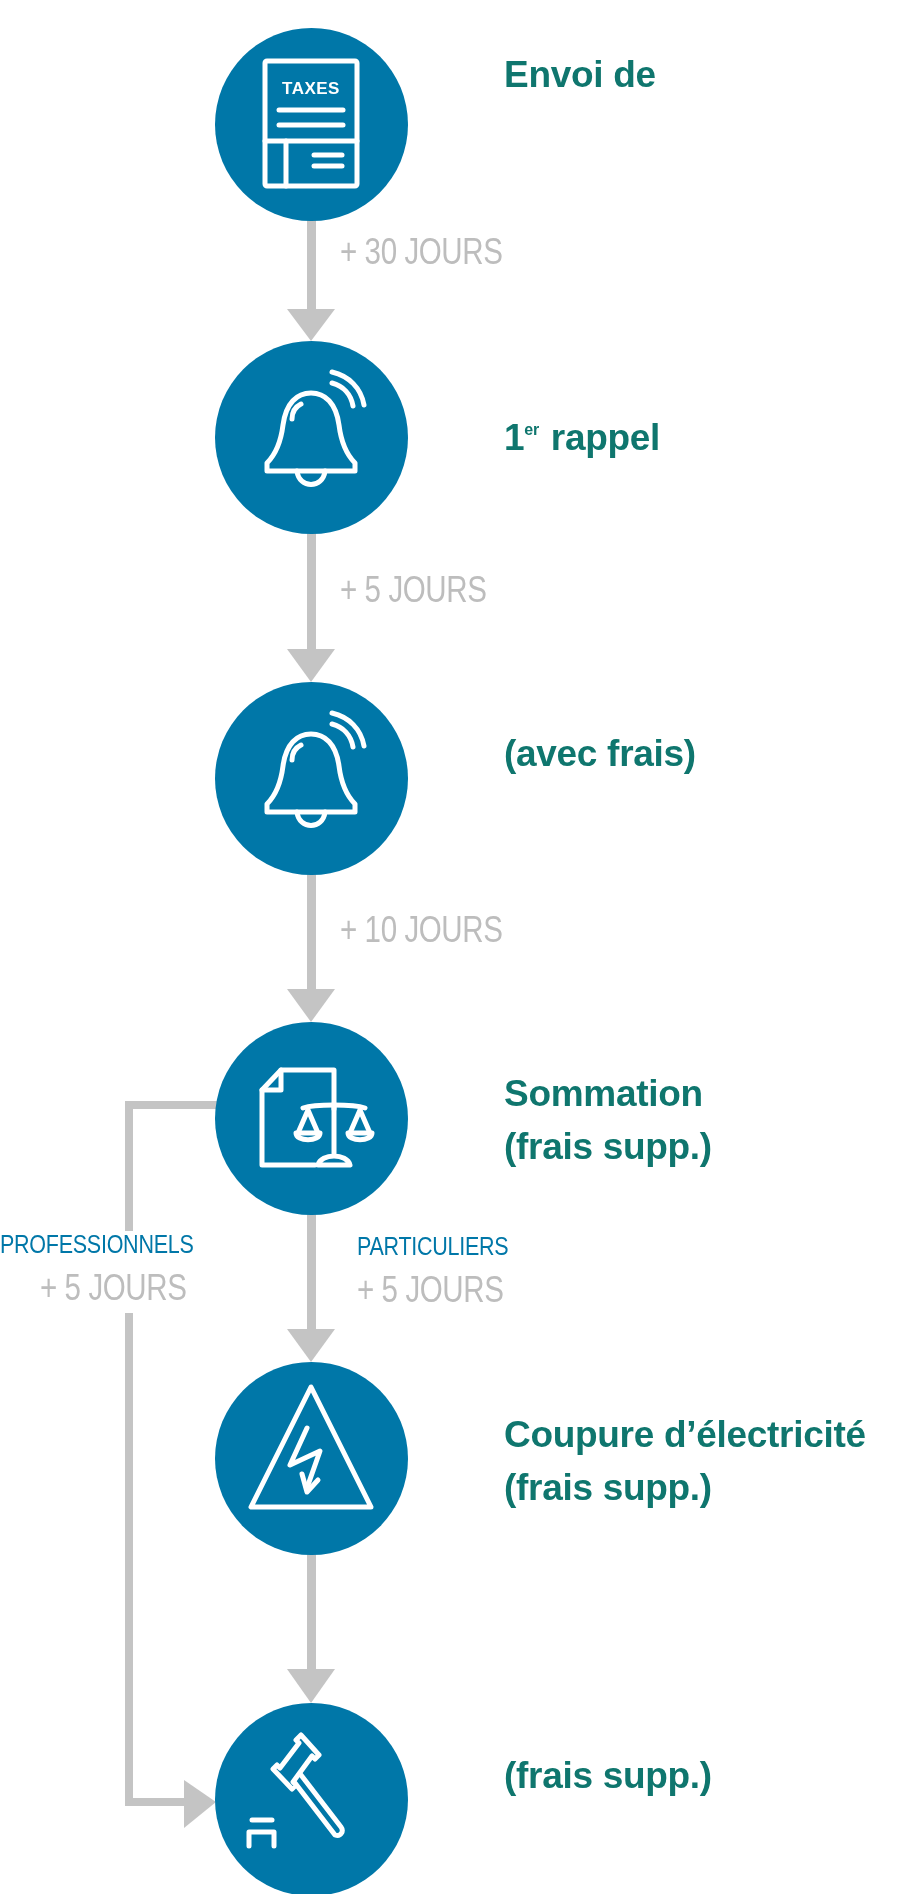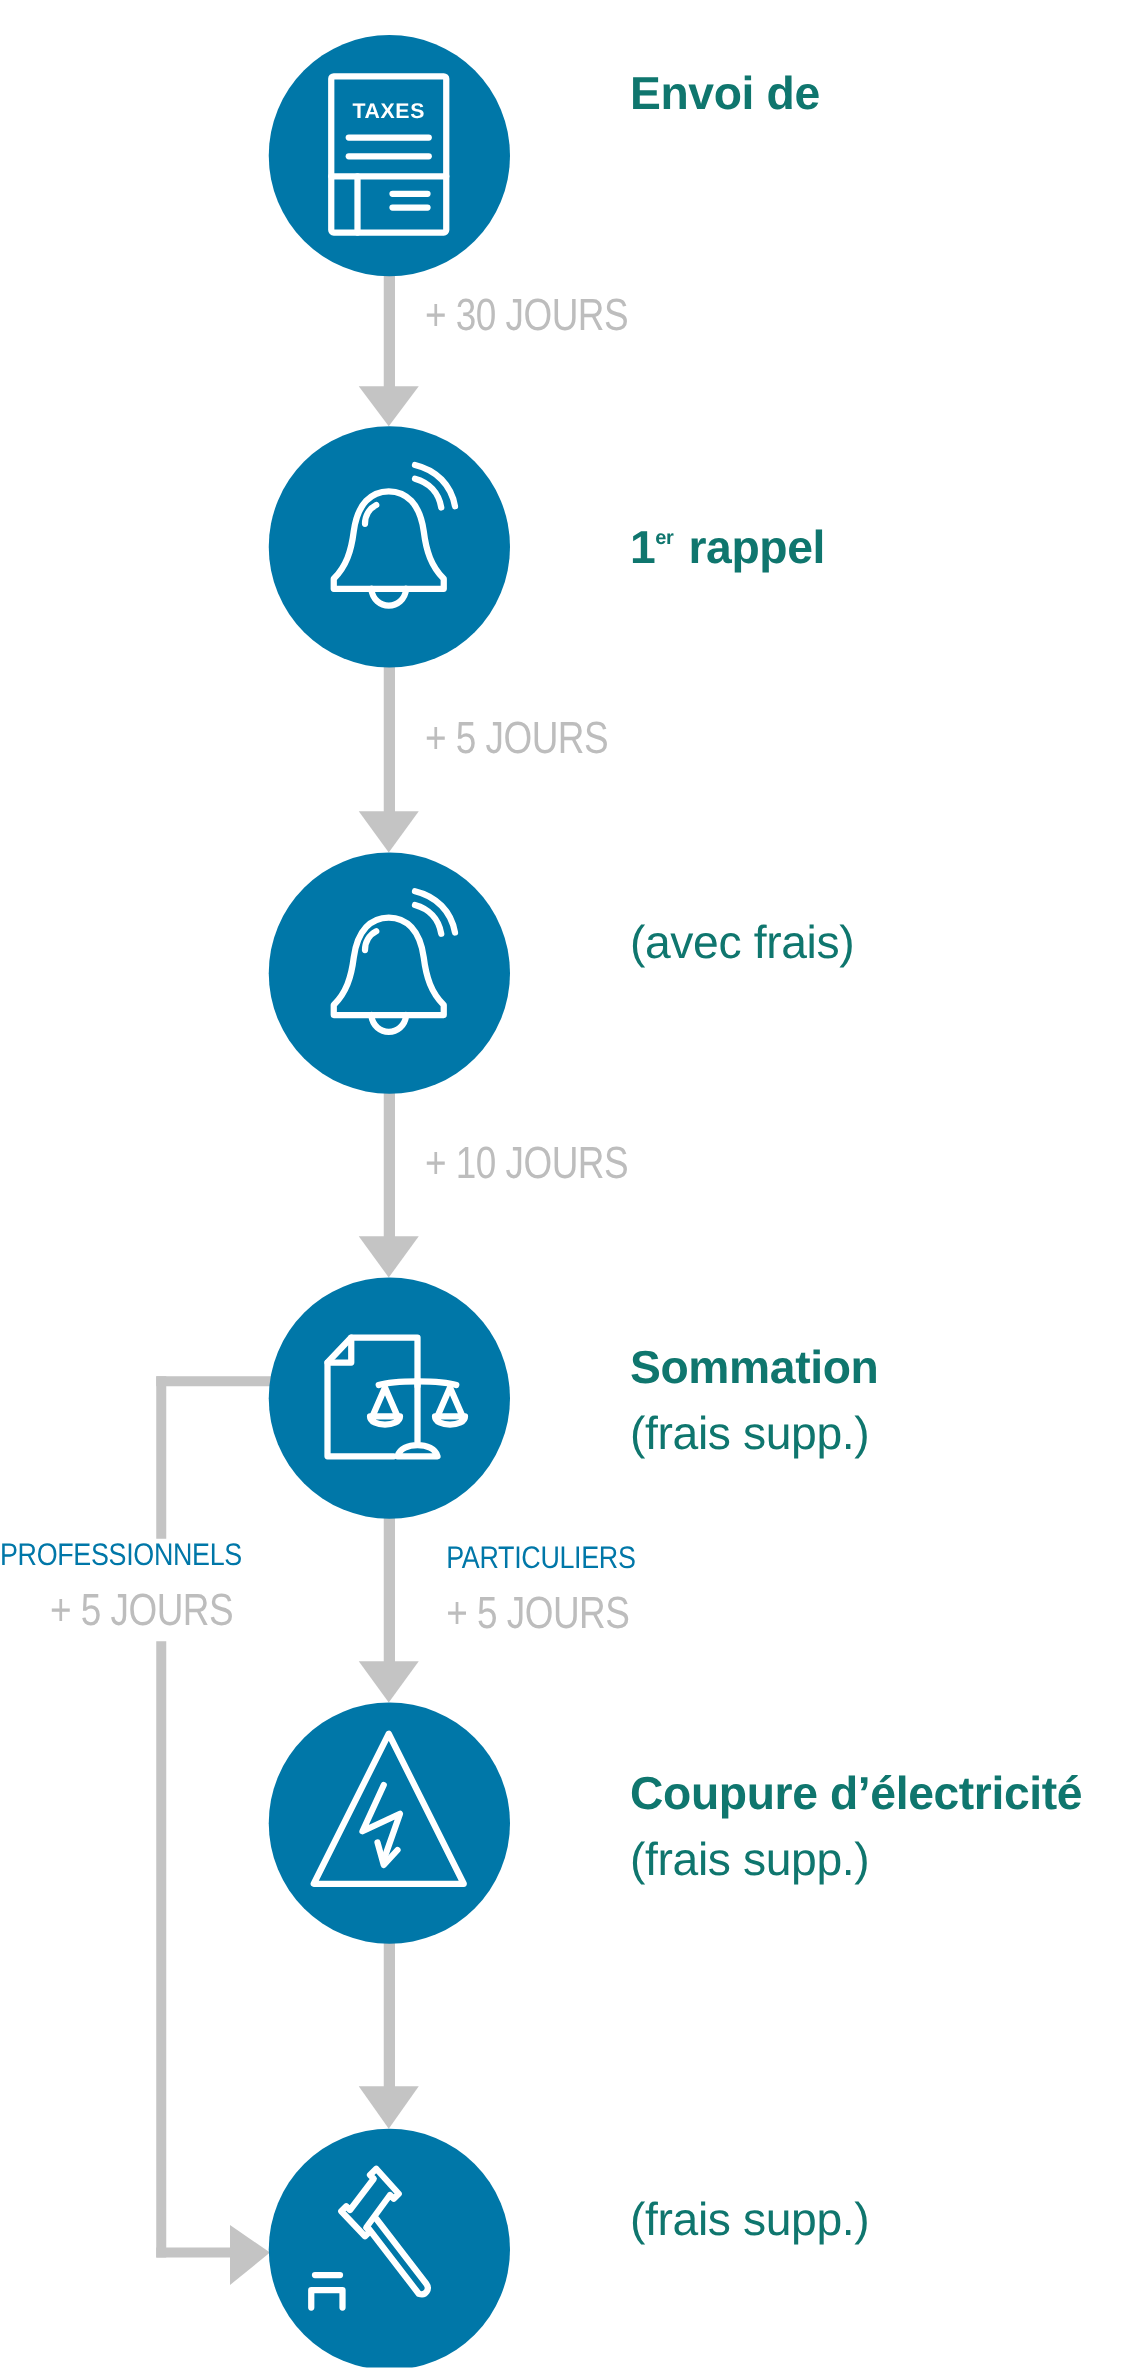--- a/index.html
+++ b/index.html
@@ -51,21 +51,21 @@
       font-weight: bold;
       display: block;
     }
     .node-title sup {
       font-size: 16px;
       vertical-align: 15px;
       line-height: 0;
       margin-right: 2px;
     }
     .node-subtitle {
-      font-weight: normal;
+      font-weight: bold;
       display: block;
     }
     .interval {
       position: absolute;
       color: #bdbdbd;
       font-size: 36px;
       line-height: 40px;
       white-space: nowrap;
       font-family: "Liberation Sans Narrow", "Liberation Sans", sans-serif;
       transform: scaleX(0.82);

